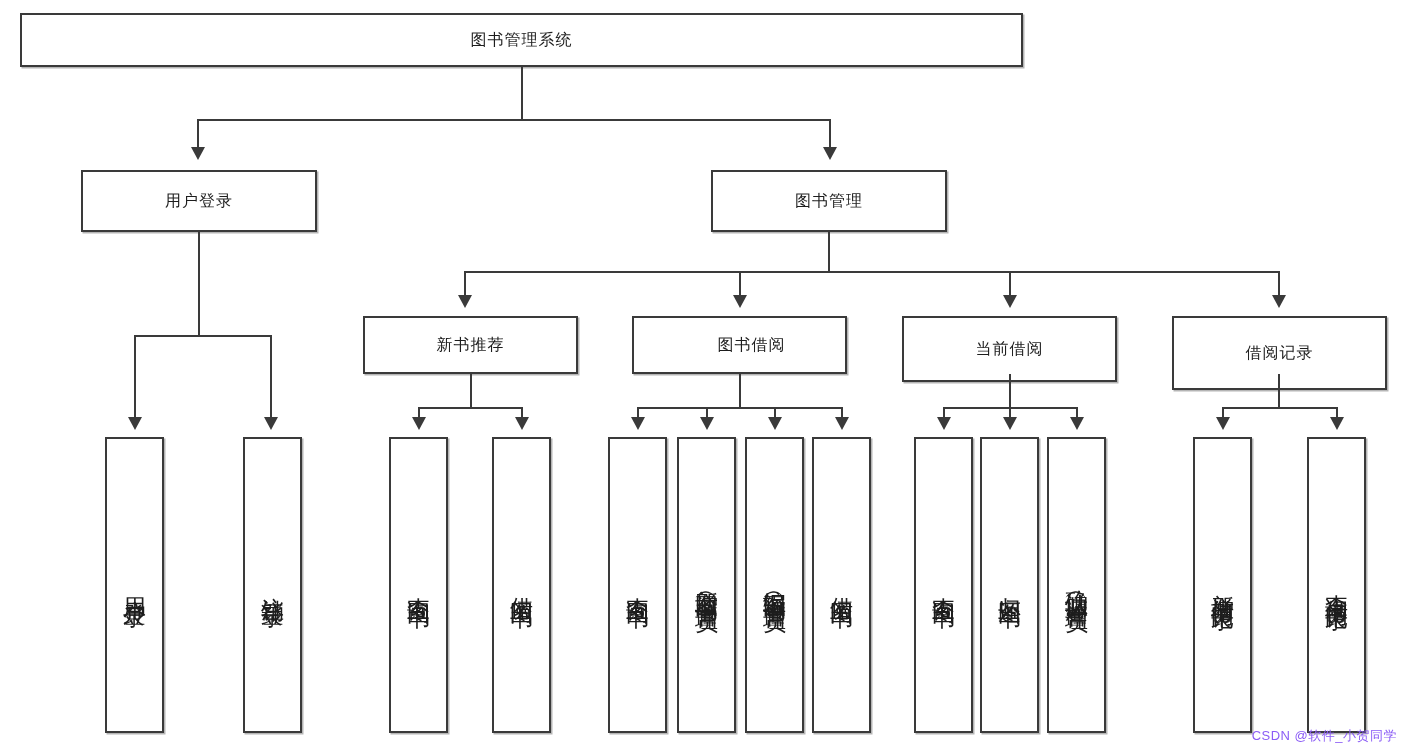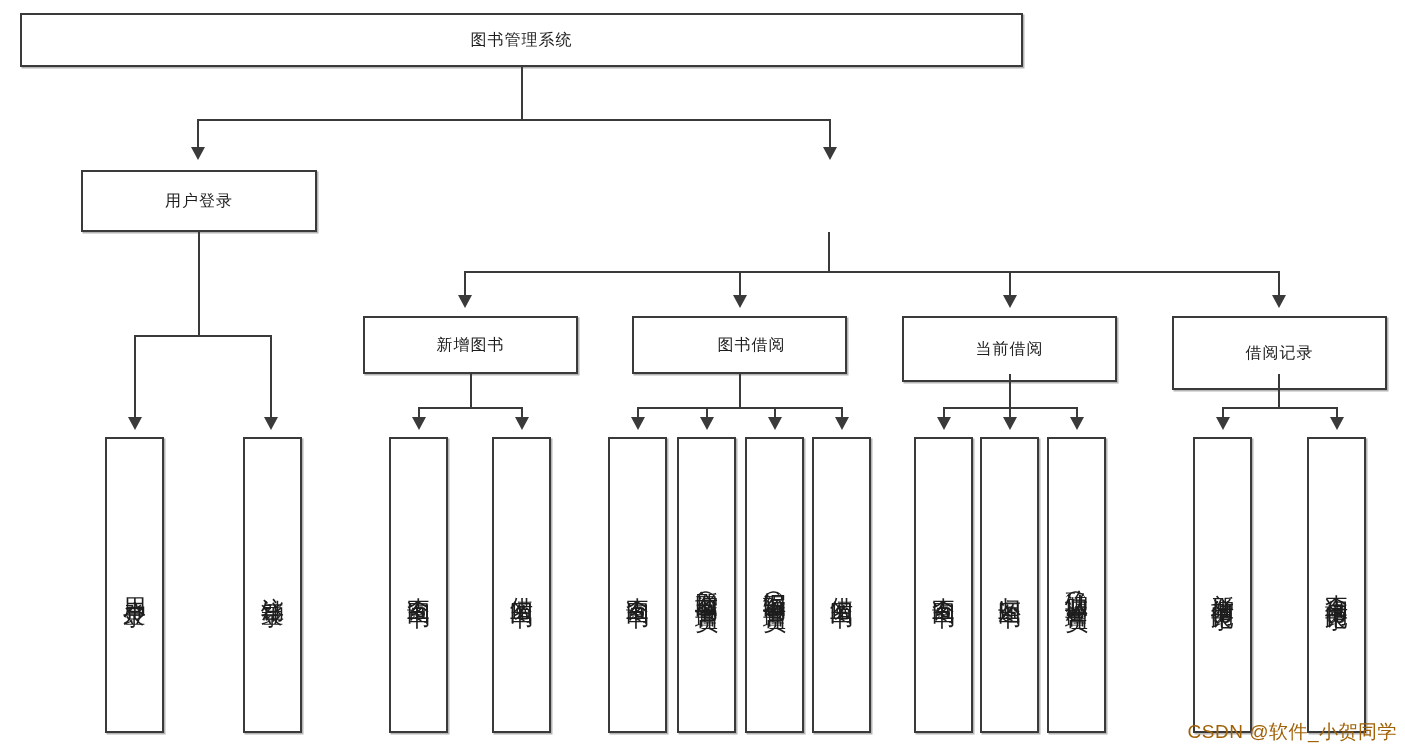--- a/index.html
+++ b/index.html
@@ -52,22 +52,22 @@
     border-left:7px solid transparent;
     border-right:7px solid transparent;
     border-top:13px solid #3a3a3a;
   }
 
   
   #watermark{
     position:absolute;
     right:8px;
     bottom:2px;
-    font-size:19px;
-    color:#a16207;
+    font-size:13px;
+    color:#8b5cf6;
     letter-spacing:.5px;
     white-space:nowrap;
     pointer-events:none;
   }
 </style>
 </head>
 <body>
 
 <div id="canvas">
 
@@ -82,41 +82,44 @@
   <div class="ln v" style="left:197px;top:119px;height:30px;"></div>
   <div class="arrow" style="left:191px;top:147px;"></div>
 
   <div class="ln v" style="left:829px;top:119px;height:30px;"></div>
   <div class="arrow" style="left:823px;top:147px;"></div>
 
   <div class="node h" style="left:81px;top:170px;width:236px;height:62px;">
     <span>用户登录</span>
   </div>
 
+  <div class="node h" style="left:711px;top:170px;width:236px;height:62px;">
+    <span>图书管理</span>
+  </div>
 
   <div class="ln v" style="left:198px;top:232px;height:104px;"></div>
   <div class="ln h" style="left:134px;top:335px;width:136px;"></div>
   <div class="ln v" style="left:134px;top:335px;height:84px;"></div>
   <div class="arrow" style="left:128px;top:417px;"></div>
   <div class="ln v" style="left:270px;top:335px;height:84px;"></div>
   <div class="arrow" style="left:264px;top:417px;"></div>
 
   <div class="ln v" style="left:828px;top:232px;height:40px;"></div>
   <div class="ln h" style="left:464px;top:271px;width:816px;"></div>
   <div class="ln v" style="left:464px;top:271px;height:26px;"></div>
   <div class="arrow" style="left:458px;top:295px;"></div>
   <div class="ln v" style="left:739px;top:271px;height:26px;"></div>
   <div class="arrow" style="left:733px;top:295px;"></div>
   <div class="ln v" style="left:1009px;top:271px;height:26px;"></div>
   <div class="arrow" style="left:1003px;top:295px;"></div>
   <div class="ln v" style="left:1278px;top:271px;height:26px;"></div>
   <div class="arrow" style="left:1272px;top:295px;"></div>
 
   <div class="node h" style="left:363px;top:316px;width:215px;height:58px;">
-    <span>新增图书</span>
+    <span>新书推荐</span>
   </div>
   <div class="node h" style="left:632px;top:316px;width:215px;height:58px;padding-left:24px;">
     <span>图书借阅</span>
   </div>
   <div class="node h" style="left:902px;top:316px;width:215px;height:66px;">
     <span>当前借阅</span>
   </div>
   <div class="node h" style="left:1172px;top:316px;width:215px;height:74px;">
     <span>借阅记录</span>
   </div>

